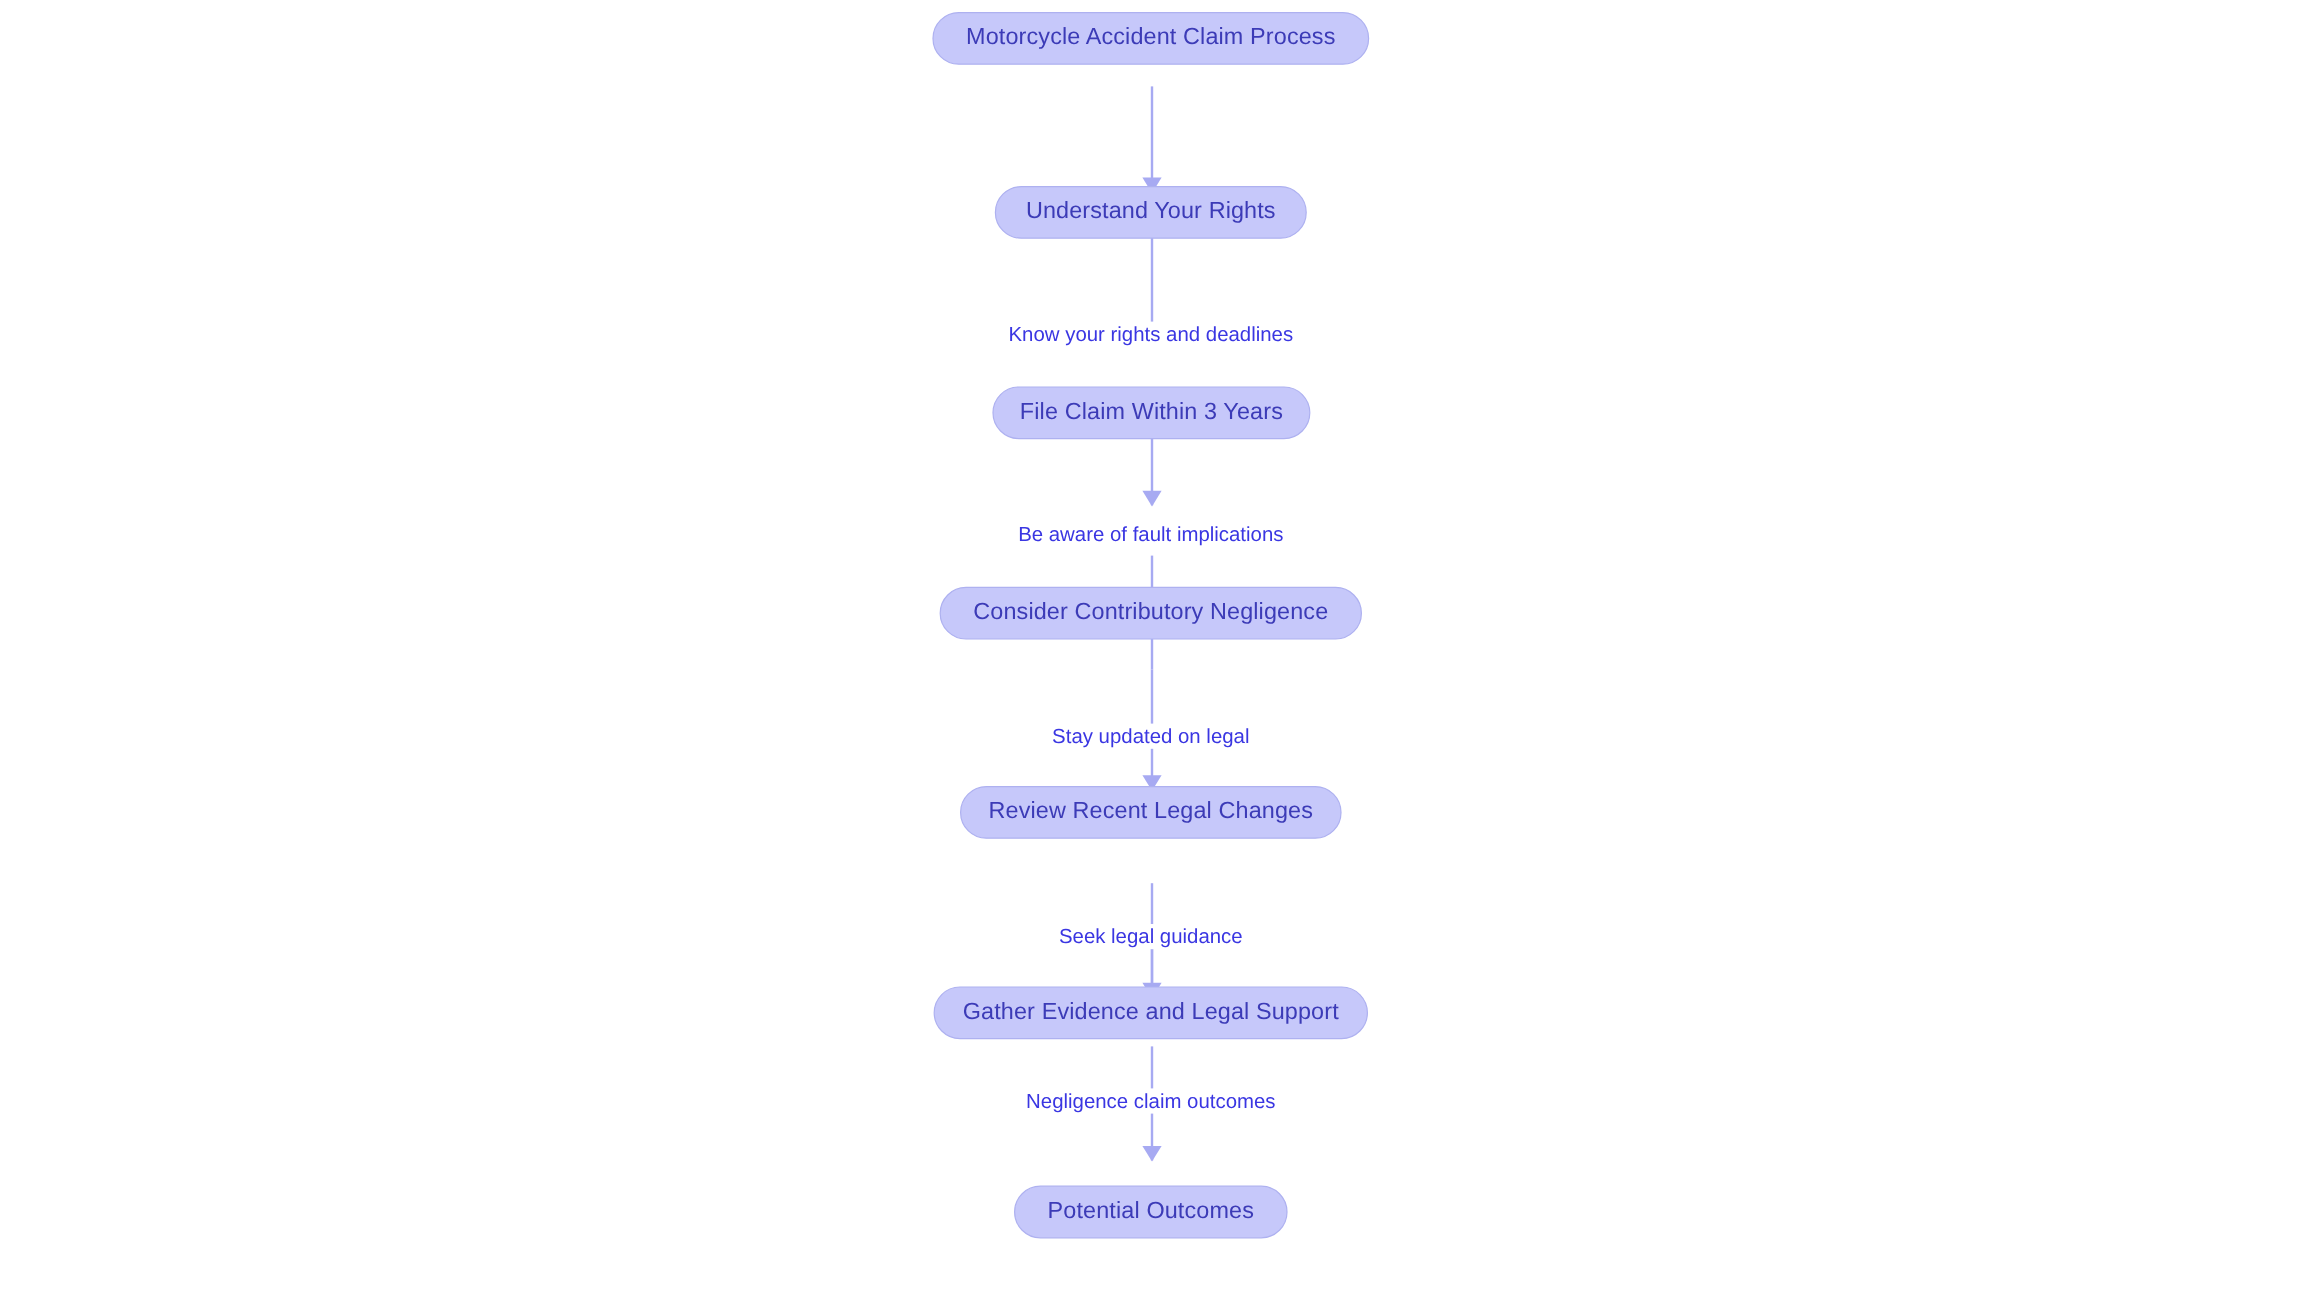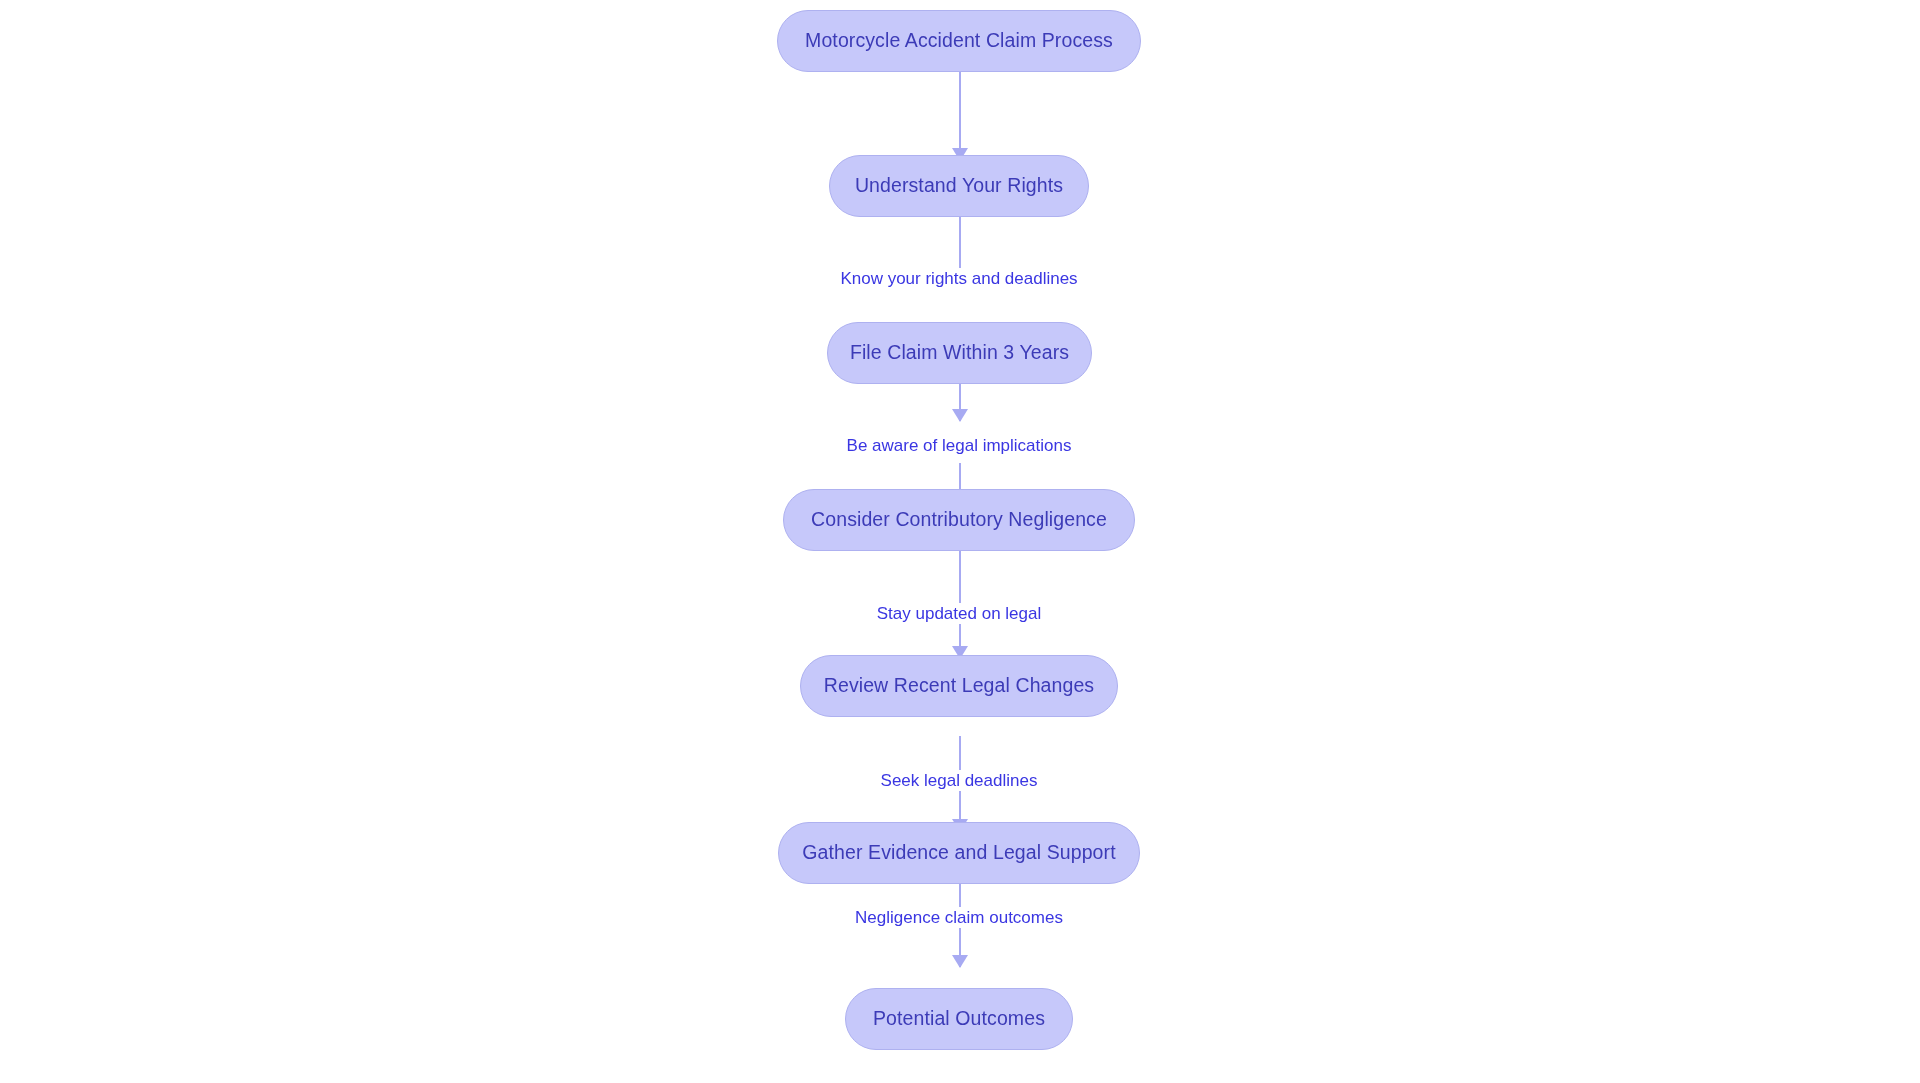--- a/index.html
+++ b/index.html
@@ -19,21 +19,21 @@
     position: relative;
     width: 1920px;
     height: 1083px;
     background: #ffffff;
   }
 
   
   .node {
     position: absolute;
     box-sizing: border-box;
-    height: 62px;
+    height: 44px;
     border-radius: 31px;
     background: #c6c8fa;
     border: 1.3px solid #aeb1f0;
     display: flex;
     align-items: center;
     justify-content: center;
     z-index: 3;
   }
   .node-label {
     font-size: 19.5px;
@@ -81,29 +81,29 @@
 
   <div class="edge-line" style="left:959px; top:72px; height:90px;"></div>
   <div class="edge-arrow" style="left:951.5px; top:148px;"></div>
 
   <div class="edge-line" style="left:959px; top:190px; height:95px;"></div>
   <div class="edge-arrow" style="left:951.5px; top:272px;"></div>
   <div class="edge-label" style="left:959px; top:268px;">Know your rights and deadlines</div>
 
   <div class="edge-line" style="left:959px; top:326px; height:95px;"></div>
   <div class="edge-arrow" style="left:951.5px; top:409px;"></div>
-  <div class="edge-label" style="left:959px; top:435px;">Be aware of legal implications</div>
+  <div class="edge-label" style="left:959px; top:435px;">Be aware of fault implications</div>
 
   <div class="edge-line" style="left:959px; top:463px; height:95px;"></div>
   <div class="edge-arrow" style="left:951.5px; top:646px;"></div>
   <div class="edge-label" style="left:959px; top:603px;">Stay updated on legal</div>
 
   <div class="edge-line" style="left:959px; top:736px; height:95px;"></div>
   <div class="edge-arrow" style="left:951.5px; top:819px;"></div>
-  <div class="edge-label" style="left:959px; top:770px;">Seek legal deadlines</div>
+  <div class="edge-label" style="left:959px; top:770px;">Seek legal guidance</div>
 
   <div class="edge-line" style="left:959px; top:872px; height:95px;"></div>
   <div class="edge-arrow" style="left:951.5px; top:955px;"></div>
   <div class="edge-label" style="left:959px; top:907px;">Negligence claim outcomes</div>
 
   <div class="edge-line" style="left:959px; top:558px; height:90px;"></div>
   <div class="edge-line" style="left:959px; top:790px; height:35px;"></div>
 
   <div class="node" style="left:777px; top:10px; width:364px;">
     <span class="node-label">Motorcycle Accident Claim Process</span>

